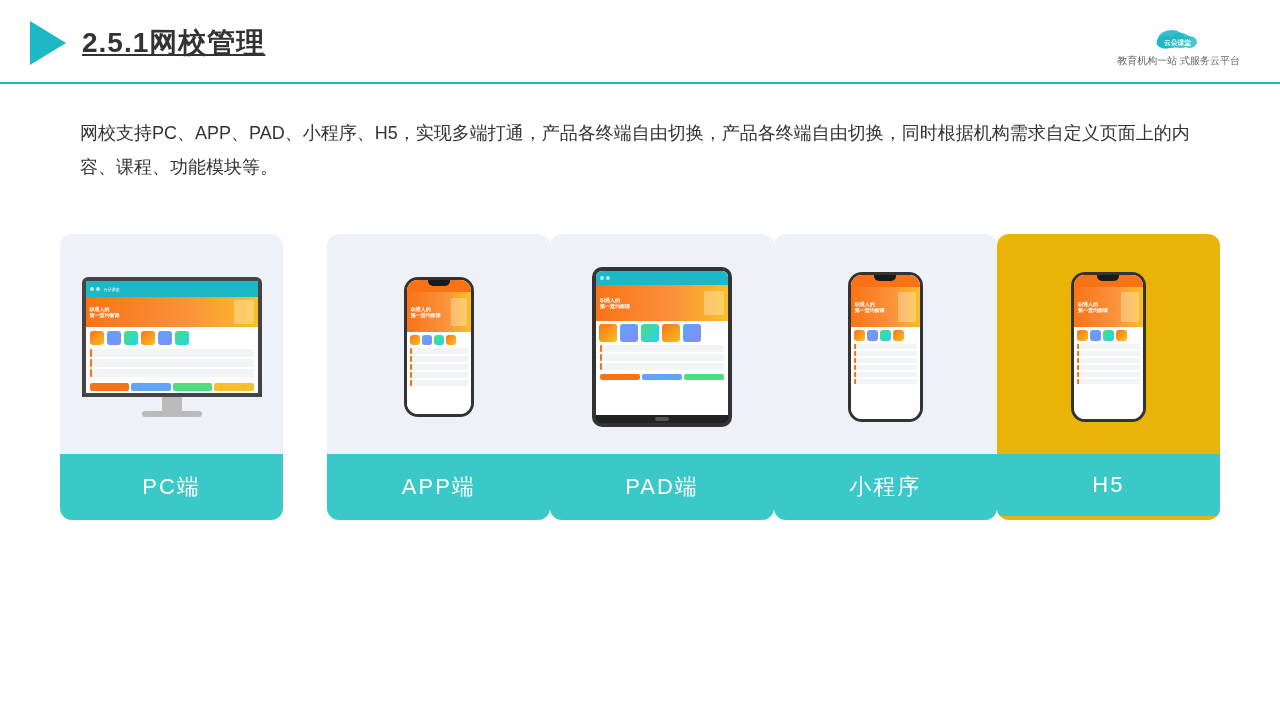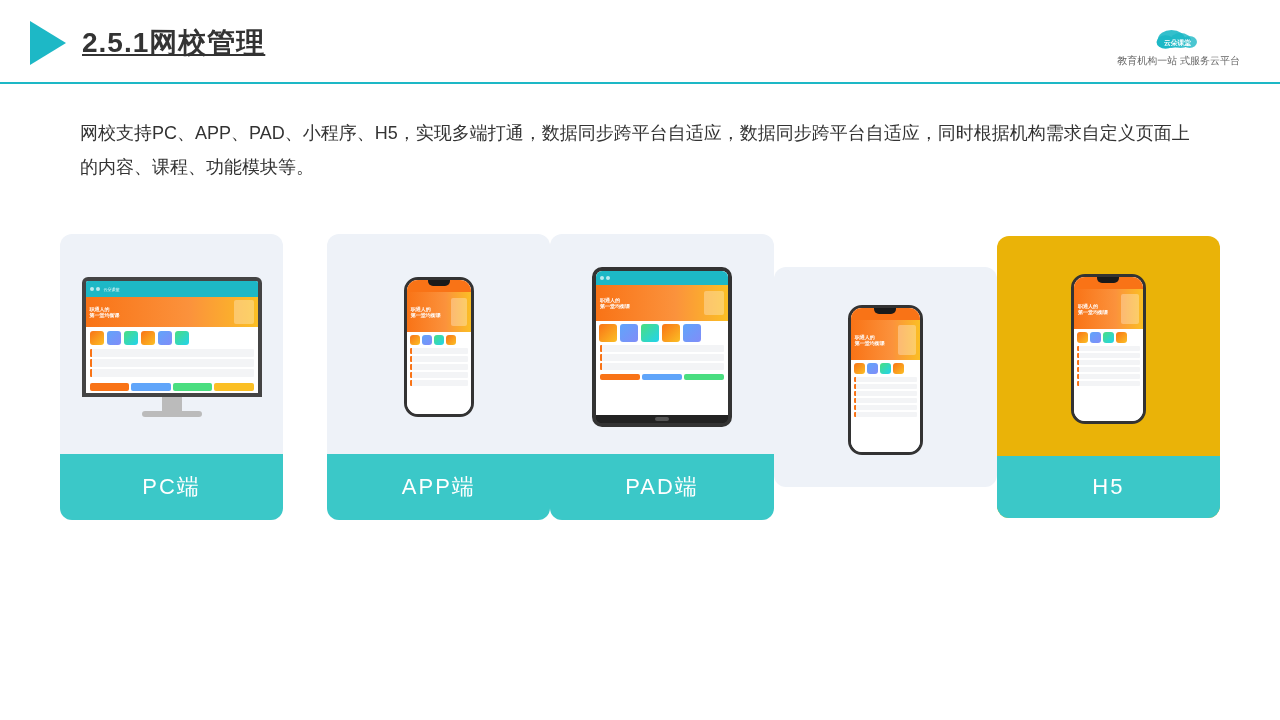--- a/index.html
+++ b/index.html
@@ -61,21 +61,20 @@
       color: #333;
       line-height: 1.9;
     }
 
     
     .cards-container {
       display: flex;
       padding: 30px 60px 40px 60px;
       justify-content: center;
       margin-top: 10px;
-      align-items: center;
     }
 
     .device-card {
       flex: 1;
       background: #f0f4fa;
       border-radius: 12px;
       display: flex;
       flex-direction: column;
       align-items: center;
       overflow: hidden;
@@ -325,21 +324,21 @@
       <text x="20" y="36" font-size="9" fill="white" font-family="Microsoft YaHei,sans-serif" font-weight="bold">云朵课堂</text>
     </svg>
     <div style="font-size:10px;color:#666;text-align:center;line-height:1.4;">
       <span>教育机构一站
 式服务云平台</span>
     </div>
   </div>
 </div>
 
 <div class="description">
-  <p>网校支持PC、APP、PAD、小程序、H5，实现多端打通，数据同步跨平台自适应，数据同步跨平台自适应，同时根据机构需求自定义页面上的内容、课程、功能模块等。</p>
+  <p>网校支持PC、APP、PAD、小程序、H5，实现多端打通，产品各终端自由切换，产品各终端自由切换，同时根据机构需求自定义页面上的内容、课程、功能模块等。</p>
 </div>
 
 <div class="cards-container">
 
   <div class="device-card" style="background:#eef2f8;">
     <div class="device-preview">
       <div class="monitor">
         <div class="monitor-body">
           <div class="app-screen">
             <div class="app-header">
@@ -473,20 +472,21 @@
               <div class="app-list-item" style="height:5px;"></div>
               <div class="app-list-item" style="height:5px;"></div>
               <div class="app-list-item" style="height:5px;"></div>
               <div class="app-list-item" style="height:5px;"></div>
               <div class="app-list-item" style="height:5px;"></div>
             </div>
           </div>
         </div>
       </div>
     </div>
+    <div class="device-label">小程序</div>
   </div>
 
   <div class="device-card" style="background:#eab308;">
     <div class="device-preview">
       <div class="phone" style="width:75px;height:150px;">
         <div class="phone-notch"></div>
         <div class="phone-screen">
           <div class="app-screen">
             <div class="app-header" style="height:12px;background:#f97316;"></div>
             <div class="app-banner" style="height:40px;">

